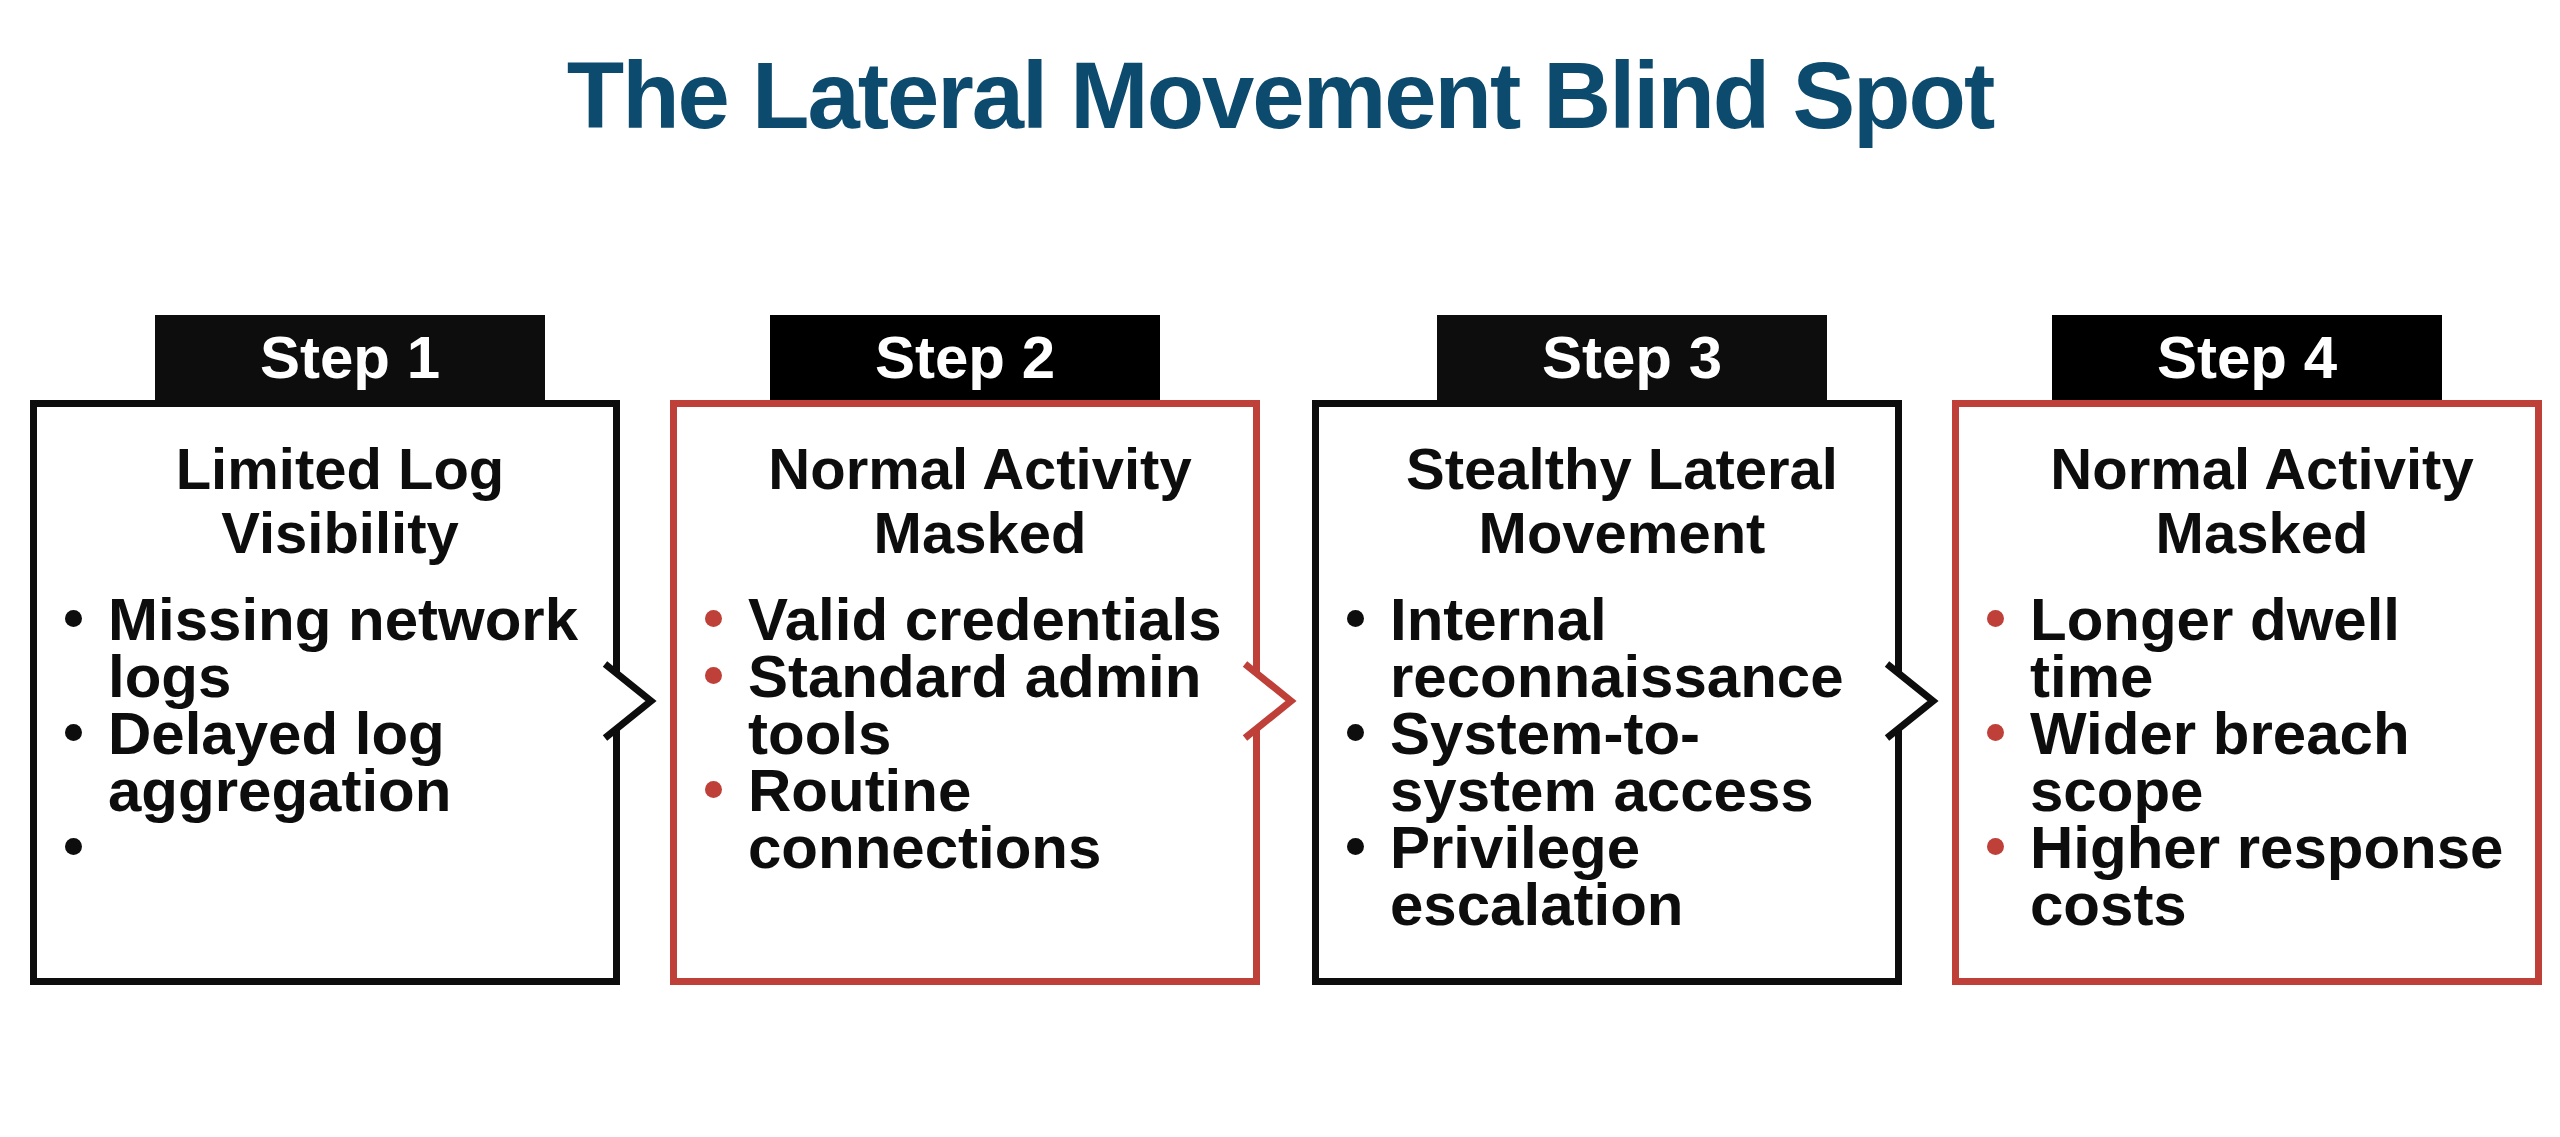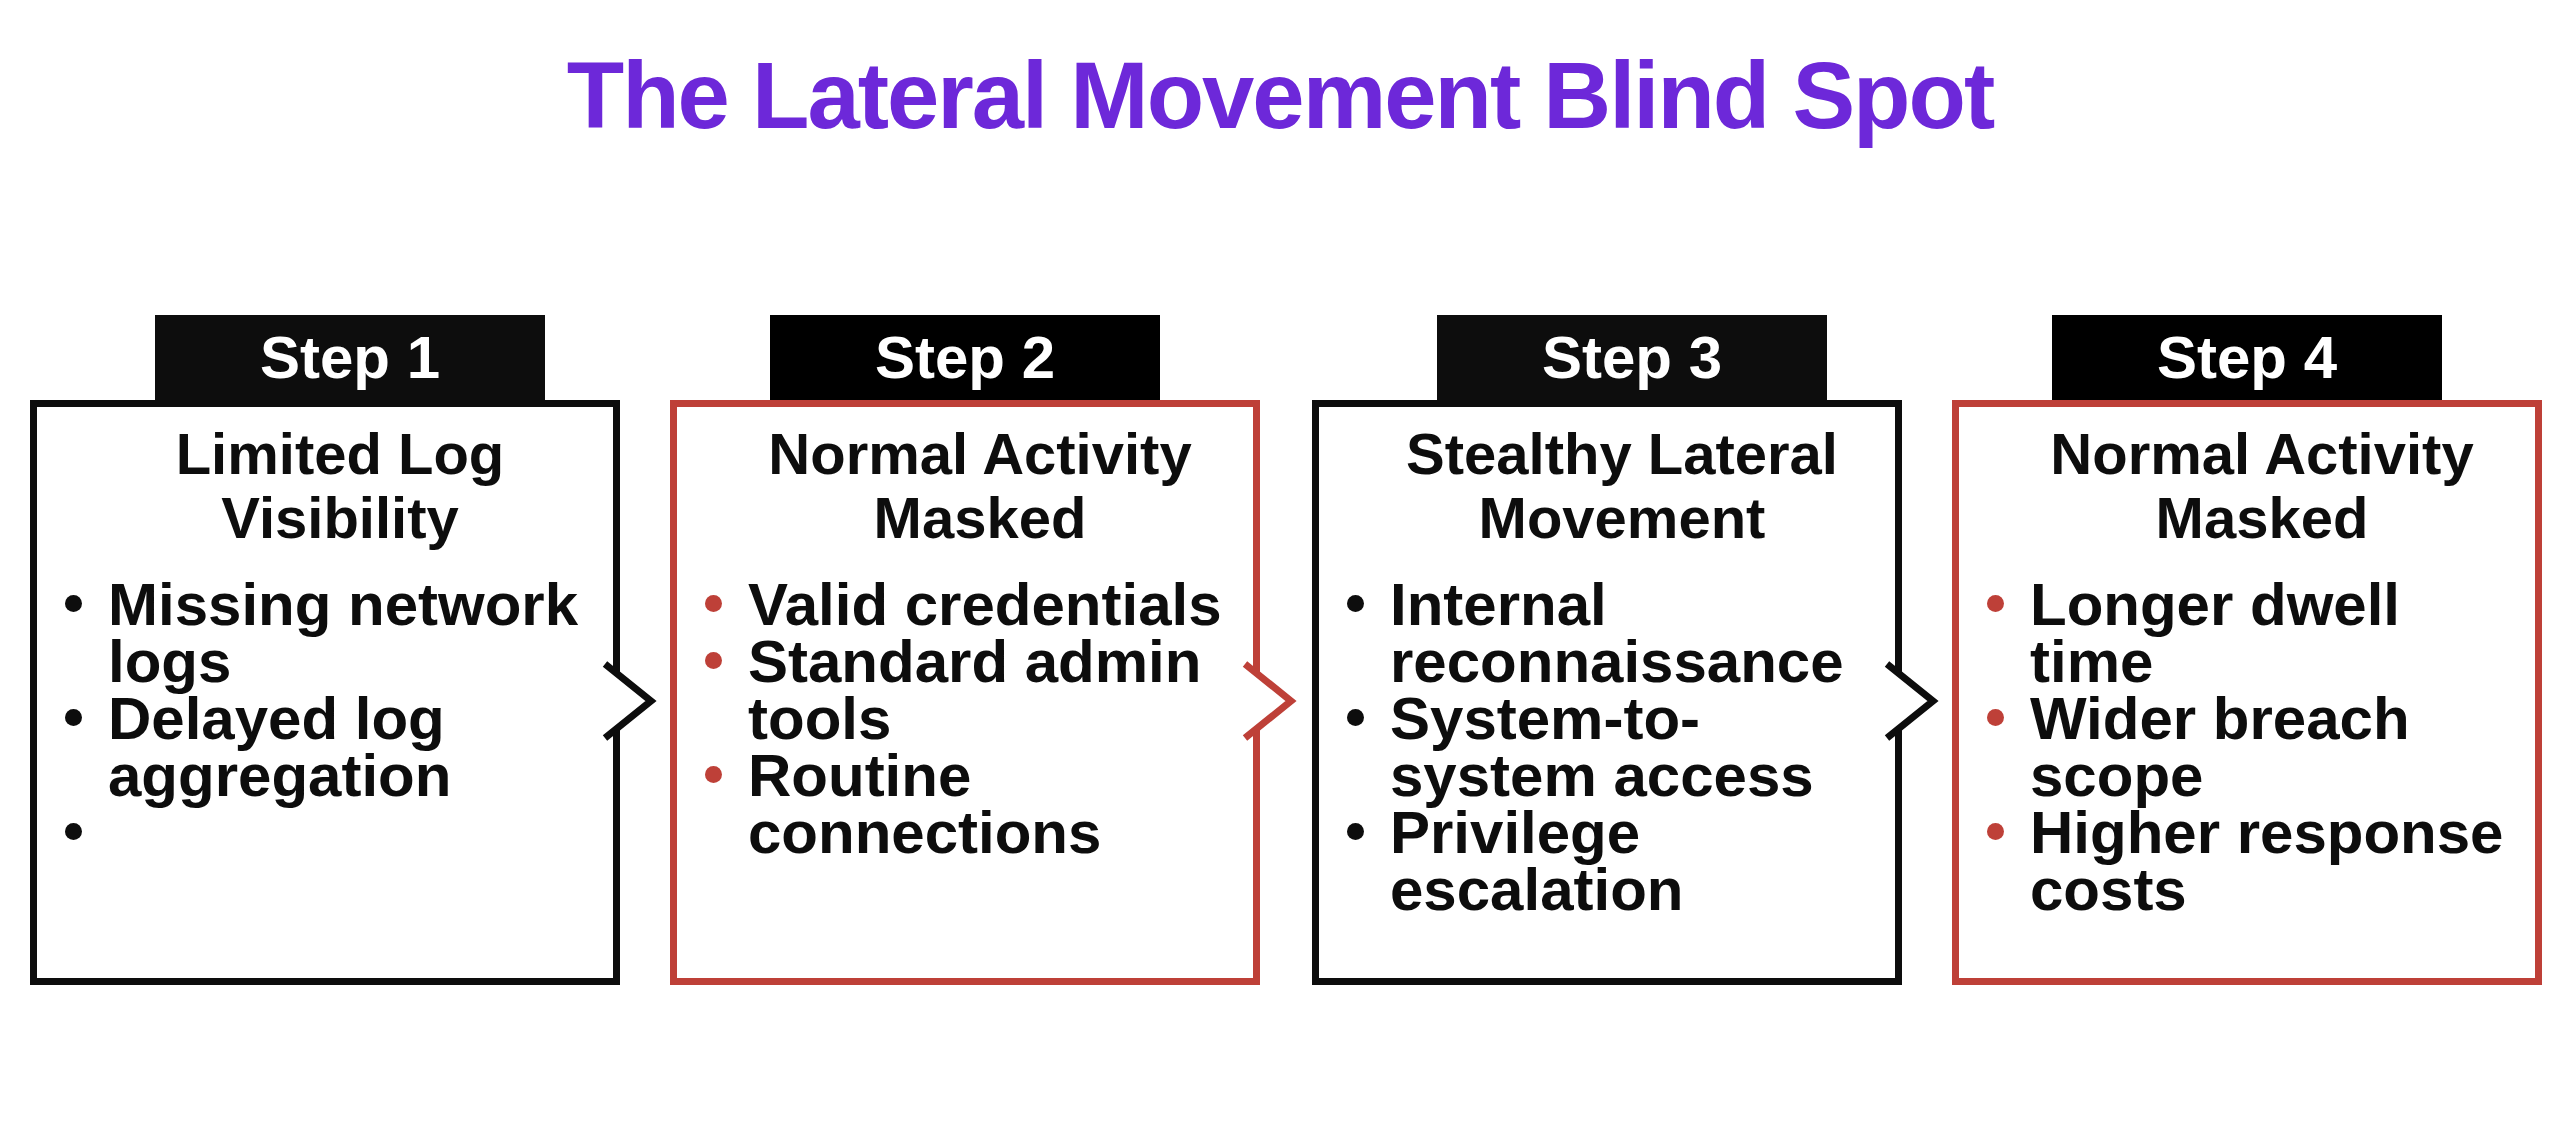--- a/index.html
+++ b/index.html
@@ -17,21 +17,21 @@
   }
   .main-title {
     position: absolute;
     top: 42px;
     left: 0;
     width: 100%;
     text-align: center;
     font-size: 94px;
     font-weight: 700;
     letter-spacing: -2px;
-    color: #6d28d9;
+    color: #0c4a6e;
     white-space: nowrap;
   }
   .box {
     position: absolute;
     top: 400px;
     width: 590px;
     height: 585px;
     background: #ffffff;
     box-sizing: border-box;
   }
@@ -53,21 +53,21 @@
     text-align: center;
     color: #ffffff;
     font-size: 60px;
     font-weight: 700;
     white-space: nowrap;
   }
   .box.black .tab { background: #0d0d0d; margin-left: 25px; }
   .box.red   .tab { background: #000000; }
 
   .card-title {
-    margin-top: 15px;
+    margin-top: 30px;
     text-align: center;
     font-size: 58px;
     line-height: 64px;
     font-weight: 700;
     color: #0d0d0d;
     padding-left: 30px;
   }
   .card-title .line { display: block; }
 
   ul.bullets {

